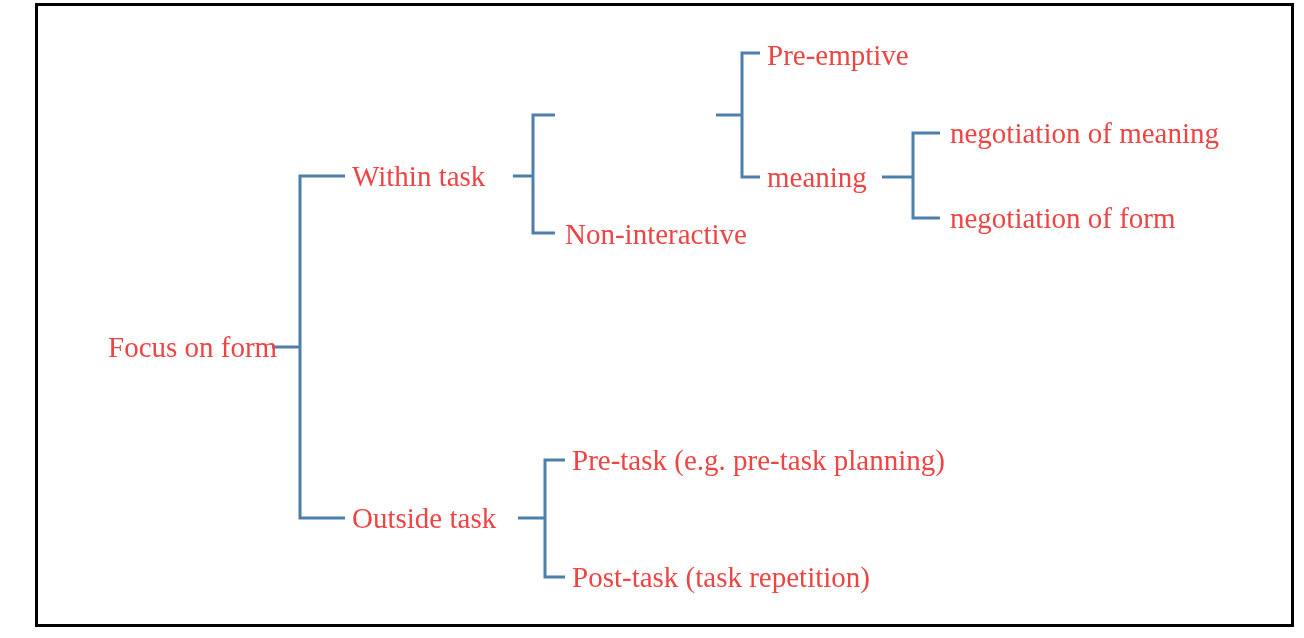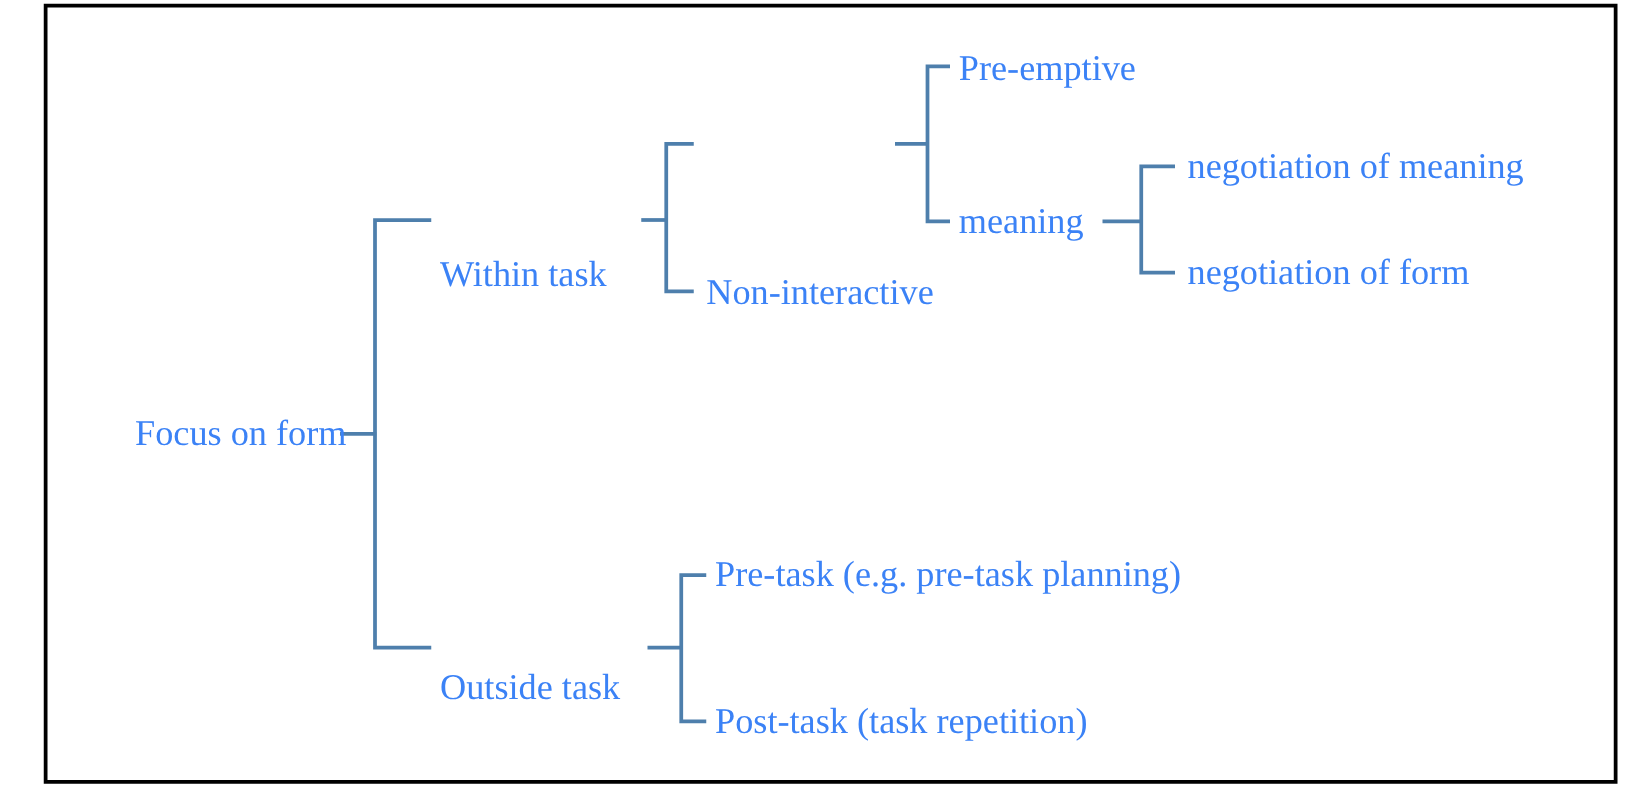--- a/index.html
+++ b/index.html
@@ -30,21 +30,21 @@
     left: 0;
     top: 0;
     width: 1304px;
     height: 638px;
   }
   .node {
     position: absolute;
     transform: translateY(-50%);
     font-size: 29px;
     line-height: 34px;
-    color: #3b82f6;
+    color: #ef4444;
     white-space: nowrap;
   }
 </style>
 </head>
 <body>
 
 <div class="canvas">
 
   <div class="frame"></div>
 
@@ -64,23 +64,23 @@
       <path d="M 882 177 H 914"></path>
       <path d="M 940 133 H 913 V 218 H 940"></path>
 
       <path d="M 518 518 H 546"></path>
       <path d="M 565 460 H 545 V 577 H 565"></path>
     </g>
   </svg>
 
   <span class="node" style="left:67px;  top:347px;margin-left:41px;">Focus on form</span>
 
-  <span class="node" style="left:352px; top:176px;margin-top:44px;">Within task</span>
+  <span class="node" style="left:352px; top:176px;">Within task</span>
 
-  <span class="node" style="left:352px; top:518px;margin-top:32px;">Outside task</span>
+  <span class="node" style="left:352px; top:518px;">Outside task</span>
 
 
   <span class="node" style="left:565px; top:234px;">Non-interactive</span>
 
   <span class="node" style="left:767px; top:55px;">Pre-emptive</span>
 
   <span class="node" style="left:767px; top:177px;">meaning</span>
 
   <span class="node" style="left:950px; top:133px;">negotiation of meaning</span>
 

